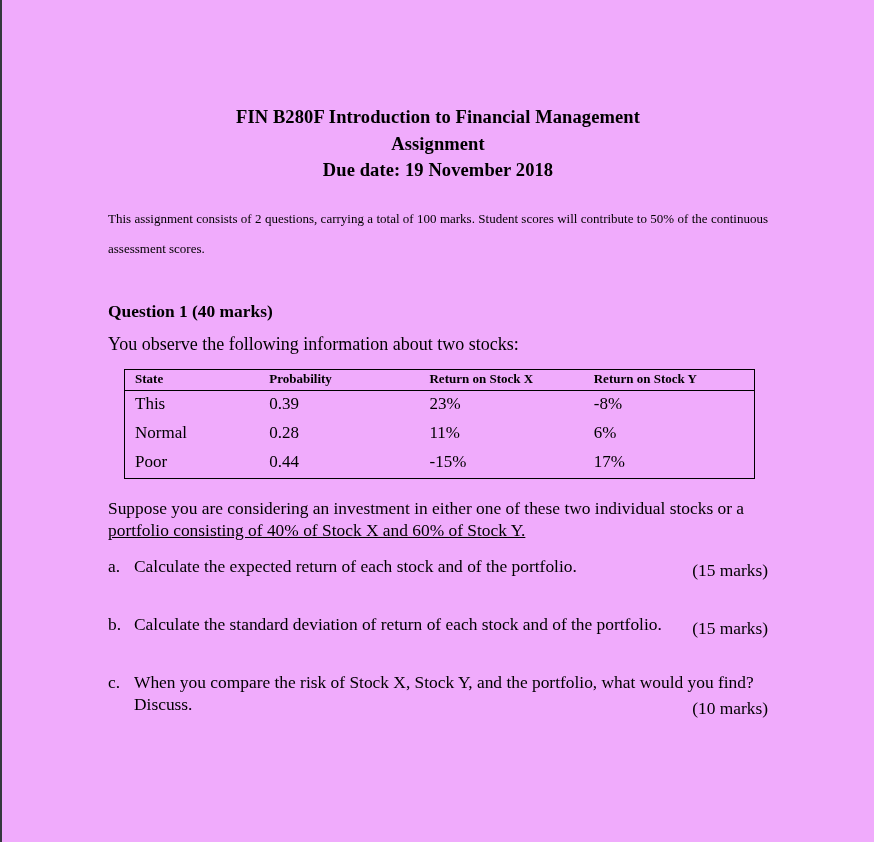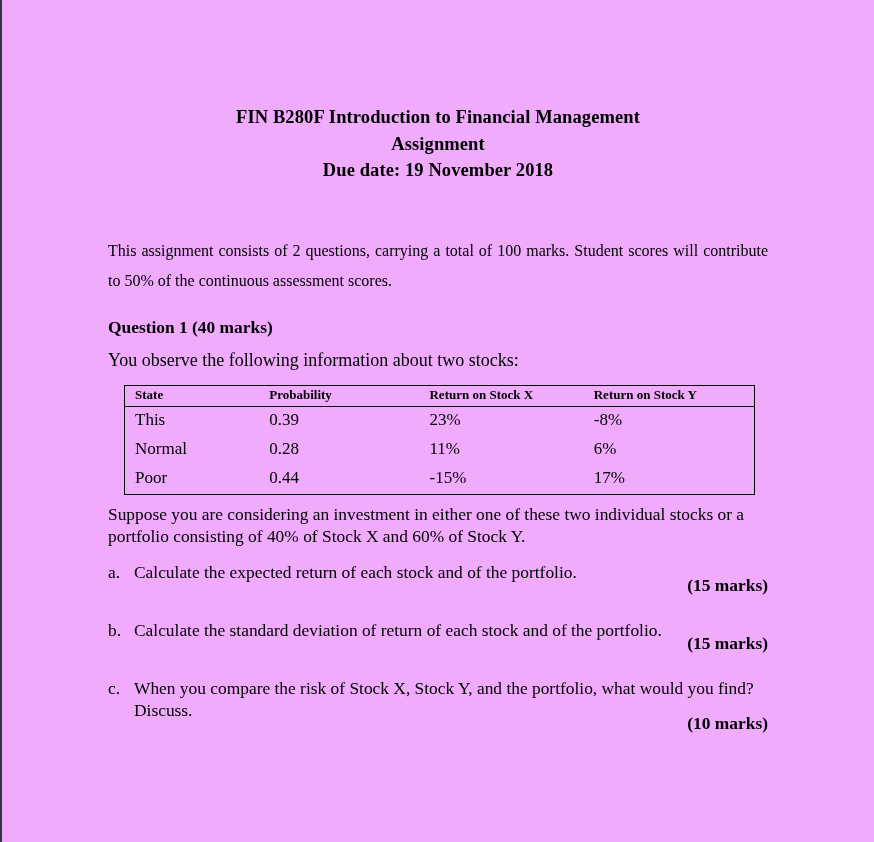--- a/index.html
+++ b/index.html
@@ -43,30 +43,30 @@
     text-align: center;
     font-weight: bold;
     font-size: 18.5px;
     line-height: 26.5px;
     letter-spacing: 0.1px;
   }
   .title-line { display: block; }
 
   
   .intro {
-    margin-top: 52px;
-    font-size: 16px;
+    margin-top: 20px;
+    font-size: 13px;
     line-height: 30px;
     text-align: justify;
     text-justify: inter-word;
   }
 
   
   .q-heading {
-    margin-top: 20px;
+    margin-top: 36px;
     font-size: 17.4px;
     font-weight: bold;
     line-height: 22px;
   }
   .q-lead {
     margin-top: 11px;
     font-size: 18px;
     line-height: 22px;
   }
 
@@ -106,26 +106,26 @@
   .col-x       { width: 164px; }
   .col-y       { width: 160px; }
 
   td.col-state { padding-left: 10px !important; }
   
   td.col-prob, td.col-x, td.col-y { font-size: 17px; }
   th.col-prob, th.col-x, th.col-y { font-size: 17px; font-family: Liberation Serif, serif; }
 
   
   .post-table {
-    margin-top: 8px;
+    margin-top: 18px;
     font-size: 17.4px;
     line-height: 22px;
   }
   .post-table .l1 { display: block; text-align: justify; text-justify: inter-word; }
-  .post-table .l2 { display: block; }
+  .post-table .l2 { display: block; text-decoration: underline; }
 
   
   .items { margin-top: 14px; }
   .item {
     position: relative;
     font-size: 17.4px;
     line-height: 22px;
     min-height: 22px;
   }
   .item + .item { margin-top: 36px; }
@@ -135,23 +135,22 @@
     top: 0;
     width: 26px;
   }
   .item-body {
     margin-left: 26px;
     position: relative;
   }
   .item-marks {
     position: absolute;
     right: 0;
-    top: 13px;
+    top: 4px;
     white-space: nowrap;
-    font-weight: bold;
   }
   .item-body .row {
     position: relative;
     display: block;
     padding-right: 0;
   }
 </style>
 </head>
 <body>
 

